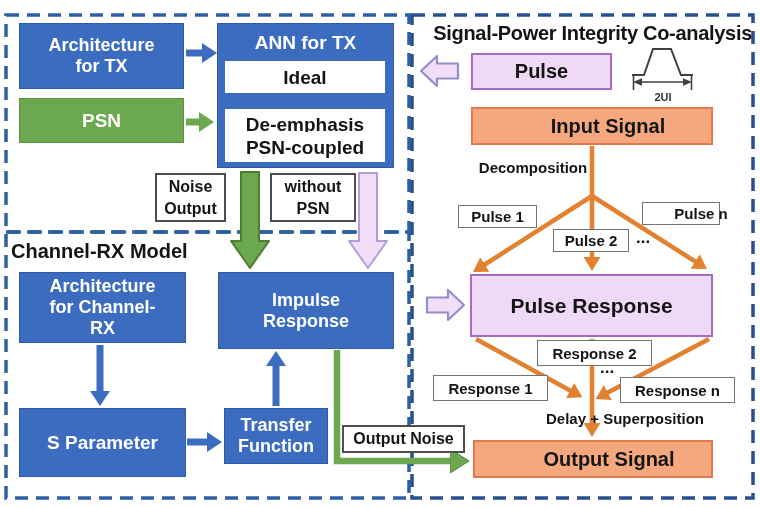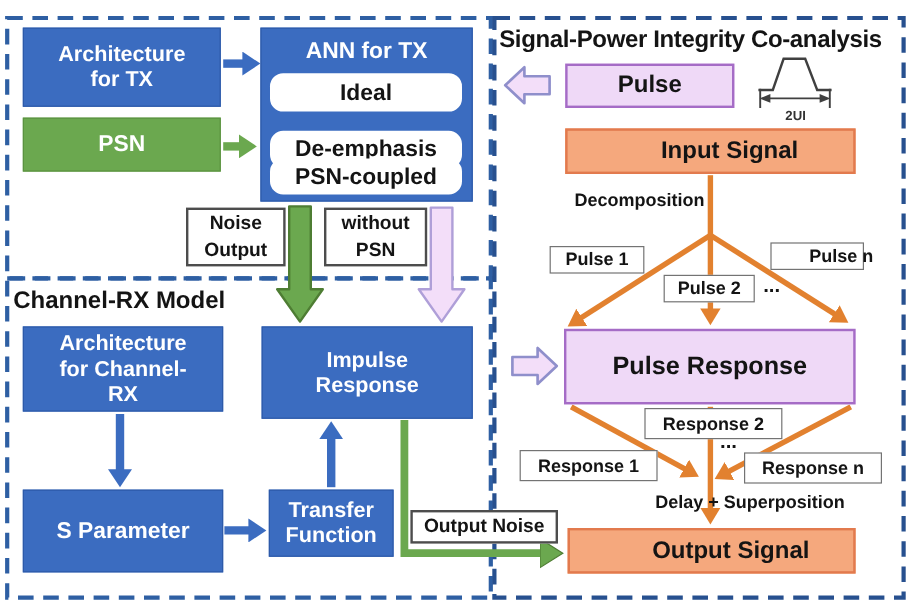--- a/index.html
+++ b/index.html
@@ -6,21 +6,21 @@
   .stage{
     position:relative;width:760px;height:507px;background:#ffffff;overflow:hidden;
     font-family:"Liberation Sans","DejaVu Sans",sans-serif;color:#1a1a1a;
   }
   .abs{position:absolute;box-sizing:border-box;}
   .flex{display:flex;align-items:center;justify-content:center;text-align:center;}
   .bbox{background:#3b6cc0;border:1.5px solid #2d5aa9;color:#ffffff;font-weight:bold;line-height:1.15;}
   .gbox{background:#6ba84f;border:1.5px solid #5a9240;color:#ffffff;font-weight:bold;}
   .lavbox{background:#efd9f7;border:2.5px solid #a56cc6;color:#141414;font-weight:bold;}
   .obox{background:#f5a87d;border:2px solid #e27a4e;color:#141414;font-weight:bold;padding-left:32px;}
-  .wsub{background:#ffffff;color:#141414;font-weight:bold;line-height:1.0;border-radius:11px;}
+  .wsub{background:#ffffff;color:#141414;font-weight:bold;line-height:1.0;}
   .wlabel{background:#ffffff;border:2px solid #4d4d4d;color:#141414;font-weight:bold;line-height:1.35;}
   .wlabel2{background:#ffffff;border:1.5px solid #737373;color:#141414;font-weight:bold;}
   .plabel{font-weight:bold;color:#141414;white-space:nowrap;}
   svg{position:absolute;left:0;top:0;}
   .boxlayer{position:absolute;left:0;top:0;width:760px;height:507px;z-index:2;}
 </style>
 </head>
 <body>
 
 <div class="stage">
@@ -90,41 +90,41 @@
       <span>PSN</span>
     </div>
 
     <div class="abs bbox" style="left:217px;top:23px;width:177px;height:145px;">
       <div class="abs flex" style="left:0;top:4px;width:100%;height:30px;font-size:19px;font-weight:bold;color:#fff;">ANN for TX</div>
       <div class="abs wsub flex" style="left:7px;top:37px;width:160px;height:32px;font-size:19px;">Ideal</div>
       <div class="abs wsub flex" style="left:7px;top:85px;width:160px;height:31px;font-size:19px;">De-emphasis</div>
       <div class="abs wsub flex" style="left:7px;top:108px;width:160px;height:30px;font-size:19px;">PSN-coupled</div>
     </div>
 
-    <div class="abs wlabel flex" style="left:155px;top:173px;width:83px;height:49px;font-size:16px;">Noise Output</div>
+    <div class="abs wlabel flex" style="left:155px;top:173px;width:71px;height:49px;font-size:16px;">Noise Output</div>
     <div class="abs wlabel flex" style="left:270px;top:173px;width:86px;height:49px;font-size:16px;">without PSN</div>
 
 
     <div class="abs plabel" style="left:11px;top:240px;font-size:20px;">Channel-RX Model</div>
 
     <div class="abs bbox flex" style="left:19px;top:272px;width:167px;height:71px;font-size:18px;">
       <span style="max-width:128px;">Architecture for Channel-RX</span>
     </div>
     <div class="abs bbox flex" style="left:218px;top:272px;width:176px;height:77px;font-size:18px;">
       <span style="max-width:105px;">Impulse Response</span>
     </div>
     <div class="abs bbox flex" style="left:19px;top:408px;width:167px;height:69px;font-size:19px;">
       <span>S Parameter</span>
     </div>
     <div class="abs bbox flex" style="left:224px;top:408px;width:104px;height:56px;font-size:18px;">
       <span style="max-width:80px;">Transfer Function</span>
     </div>
     <div class="abs wlabel flex" style="left:342px;top:425px;width:123px;height:28px;font-size:16px;white-space:nowrap;">Output Noise</div>
 
-    <div class="abs plabel" style="left:416px;top:22px;width:336px;font-size:20px;letter-spacing:-0.3px;text-align:left;">Signal-Power Integrity Co-analysis</div>
+    <div class="abs plabel" style="left:416px;top:22px;width:336px;font-size:20px;letter-spacing:-0.3px;text-align:right;">Signal-Power Integrity Co-analysis</div>
 
     <div class="abs lavbox flex" style="left:471px;top:53px;width:141px;height:37px;font-size:20px;">Pulse</div>
     <div class="abs plabel" style="left:645px;top:91px;width:36px;font-size:11px;color:#333;text-align:center;">2UI</div>
 
     <div class="abs obox flex" style="left:471px;top:107px;width:242px;height:38px;font-size:20px;">Input Signal</div>
 
     <div class="abs plabel" style="left:472px;top:159px;width:122px;font-size:15px;text-align:center;">Decomposition</div>
 
     <div class="abs wlabel2 flex" style="left:458px;top:205px;width:79px;height:23px;font-size:15px;white-space:nowrap;">Pulse 1</div>
     <div class="abs wlabel2 flex" style="left:553px;top:229px;width:76px;height:23px;font-size:15px;white-space:nowrap;">Pulse 2</div>

